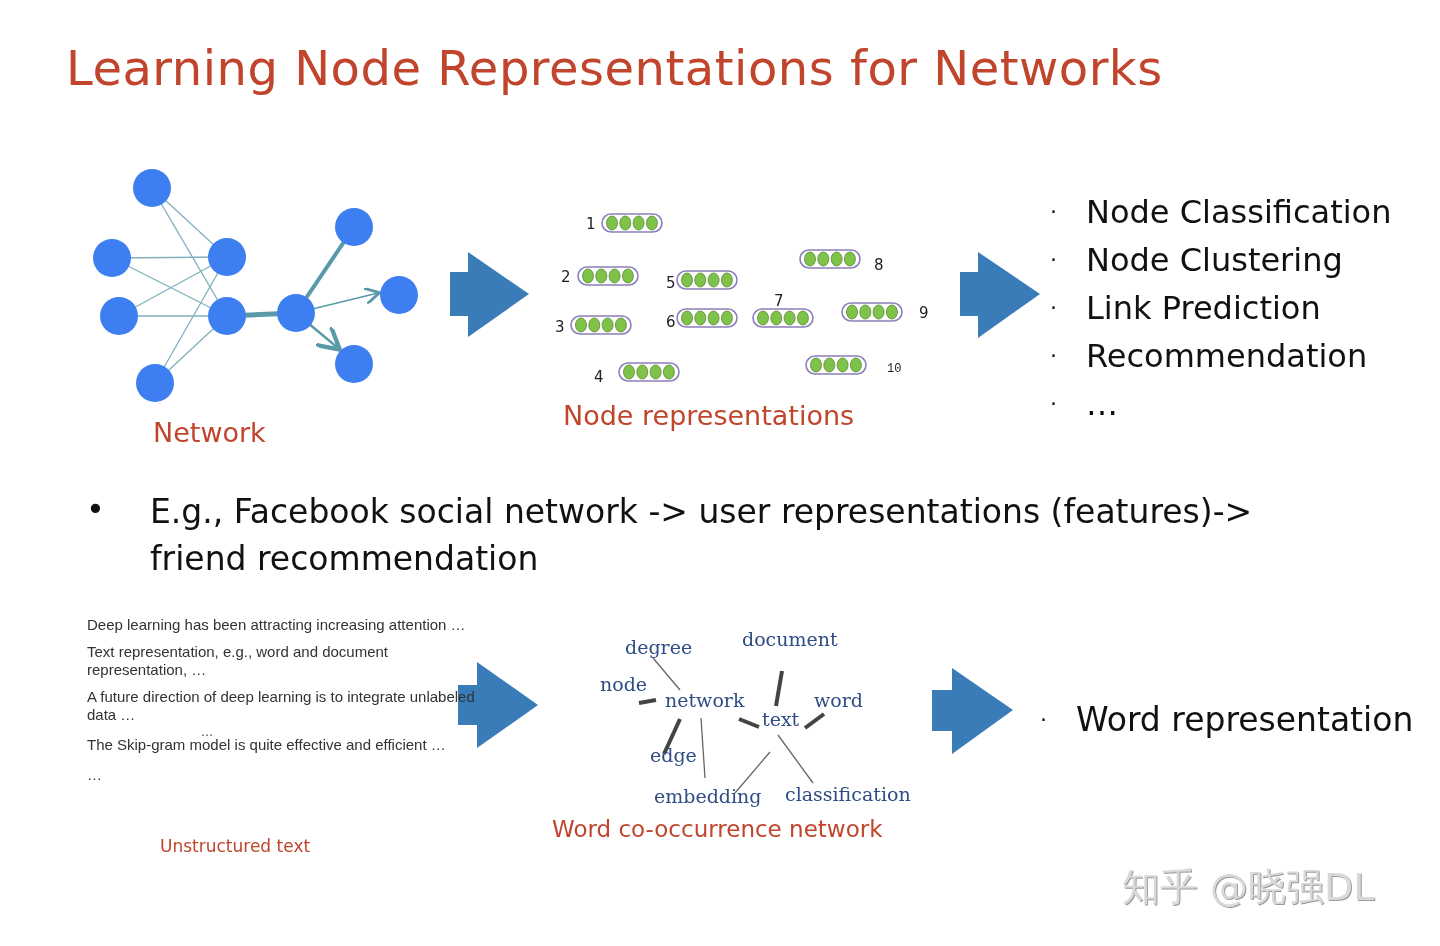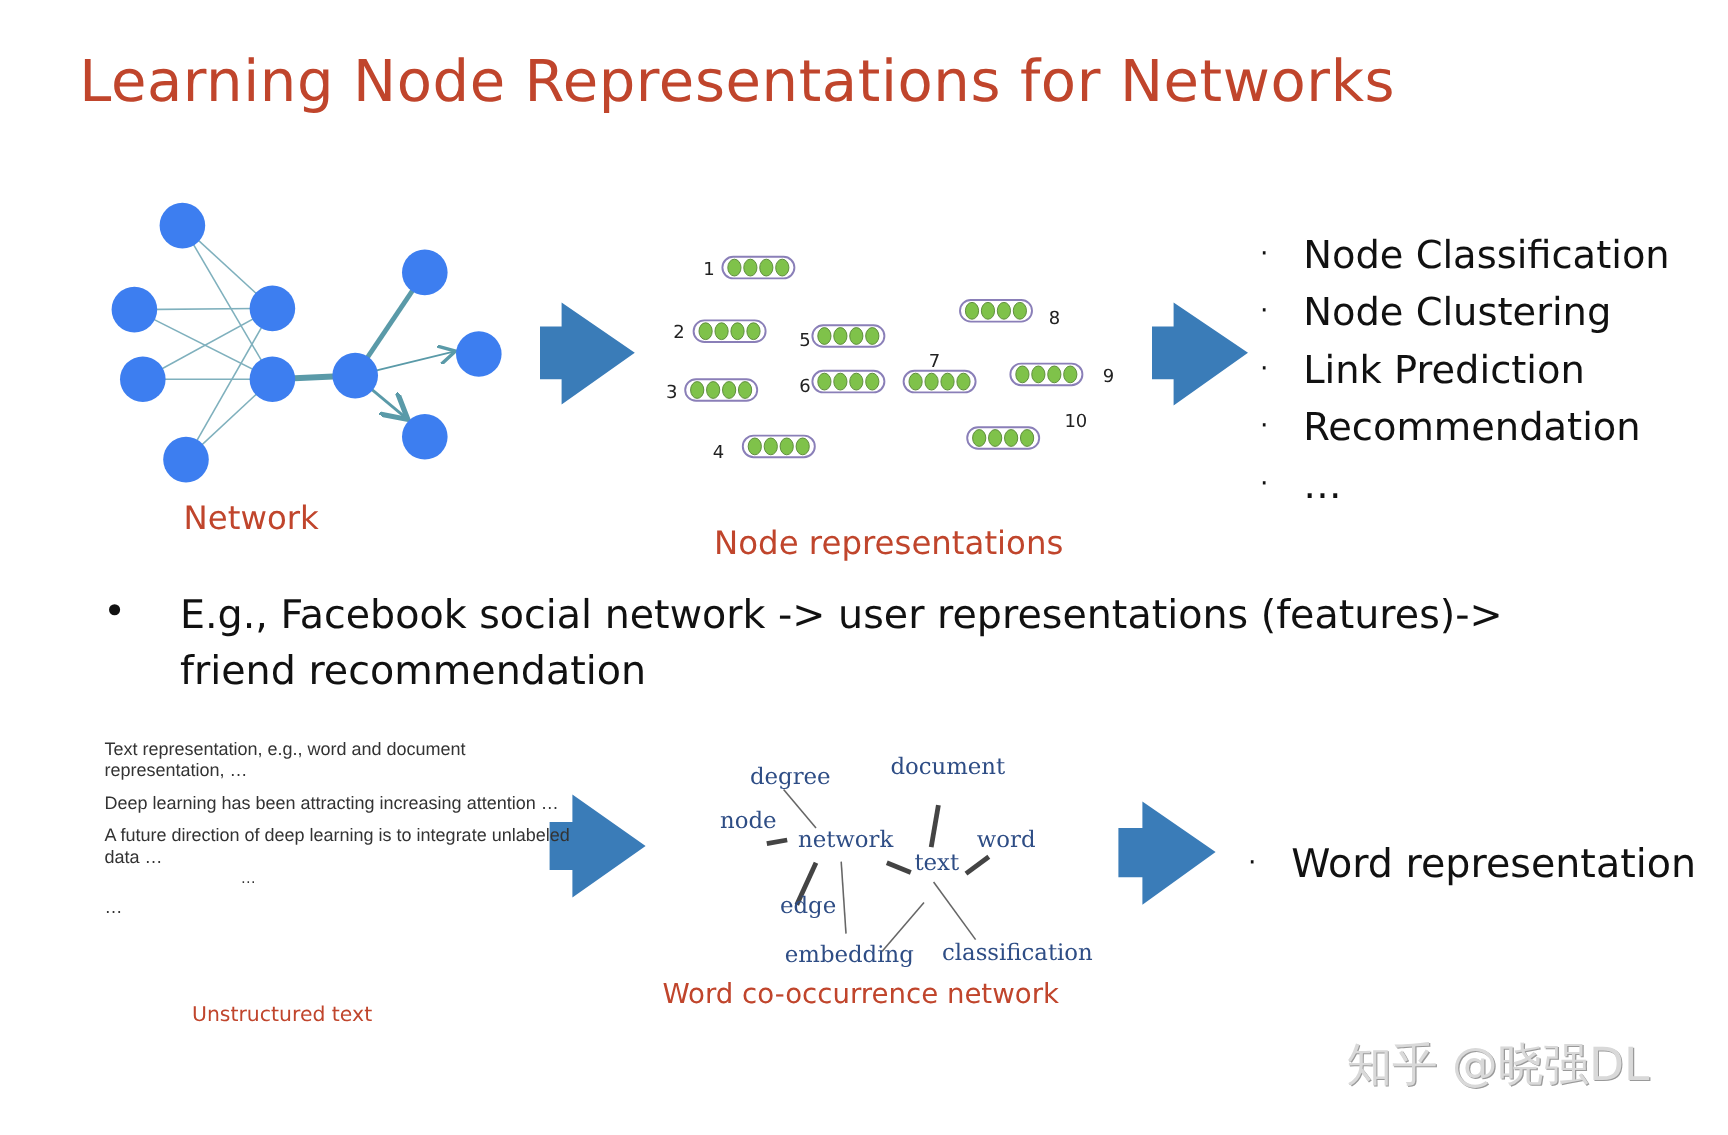--- a/index.html
+++ b/index.html
@@ -146,33 +146,33 @@
   <g stroke="#444" stroke-width="4">
     <line x1="639" y1="703" x2="656" y2="700"></line>
     <line x1="680" y1="719" x2="664" y2="754"></line>
     <line x1="782" y1="671" x2="776" y2="706"></line>
     <line x1="739" y1="719" x2="759" y2="727"></line>
     <line x1="805" y1="728" x2="824" y2="714"></line>
   </g>
 </svg>
 
 <div class="abs caption" style="left:153px;top:417px;">Network</div>
-<div class="abs caption" style="left:563px;top:438px;margin-left:32px;">Node representations</div>
+<div class="abs caption" style="left:563px;top:400px;">Node representations</div>
 
 <div id="vector-labels">
     <div class="abs" style="left: 586px; top: 215px; font-size: 15px; color: rgb(34, 34, 34);">1</div>
     <div class="abs" style="left: 561px; top: 268px; font-size: 15px; color: rgb(34, 34, 34);">2</div>
     <div class="abs" style="left: 555px; top: 318px; font-size: 15px; color: rgb(34, 34, 34);">3</div>
     <div class="abs" style="left: 594px; top: 368px; font-size: 15px; color: rgb(34, 34, 34);">4</div>
     <div class="abs" style="left: 666px; top: 274px; font-size: 15px; color: rgb(34, 34, 34);">5</div>
     <div class="abs" style="left: 666px; top: 313px; font-size: 15px; color: rgb(34, 34, 34);">6</div>
     <div class="abs" style="left: 774px; top: 292px; font-size: 15px; color: rgb(34, 34, 34);">7</div>
     <div class="abs" style="left: 874px; top: 256px; font-size: 15px; color: rgb(34, 34, 34);">8</div>
     <div class="abs" style="left: 919px; top: 304px; font-size: 15px; color: rgb(34, 34, 34);">9</div>
-    <div class="abs" style="left: 887px; top: 342px; font-size: 15px; color: rgb(34, 34, 34);">10</div>
+    <div class="abs" style="left: 887px; top: 362px; font-size: 12px; color: rgb(34, 34, 34); font-family: Liberation Mono, monospace;">10</div>
   </div>
 
 <ul class="abs task-list">
   <li>
       <span class="dot">·</span>
       <span>Node Classification</span>
     </li>
   <li>
       <span class="dot">·</span>
       <span>Node Clustering</span>
@@ -188,24 +188,25 @@
   <li>
       <span class="dot">·</span>
       <span>…</span>
     </li>
 </ul>
 
 <div class="abs bullet-main">•</div>
 <div class="abs example">E.g., Facebook social network -&gt; user representations (features)-&gt; friend recommendation</div>
 
 <div class="abs utext">
+  <p>Deep learning has been attracting increasing attention …</p>
   <p>Text representation, e.g., word and document representation, …</p>
-  <p>Deep learning has been attracting increasing attention …</p>
   <p>A future direction of deep learning is to integrate unlabeled data …</p>
   <p class="mid-ellipsis">…</p>
+  <p>The Skip-gram model is quite effective and efficient …</p>
   <p style="margin-top:12px;">…</p>
 </div>
 
 <div class="word" style="left:625px;top:612px;margin-top:24px;">degree</div>
 <div class="word" style="left:742px;top:628px;">document</div>
 <div class="word" style="left:600px;top:673px;">node</div>
 <div class="word" style="left:665px;top:689px;">network</div>
 <div class="word" style="left:814px;top:689px;">word</div>
 <div class="word" style="left:762px;top:708px;">text</div>
 <div class="word" style="left:614px;top:744px;margin-left:36px;">edge</div>

